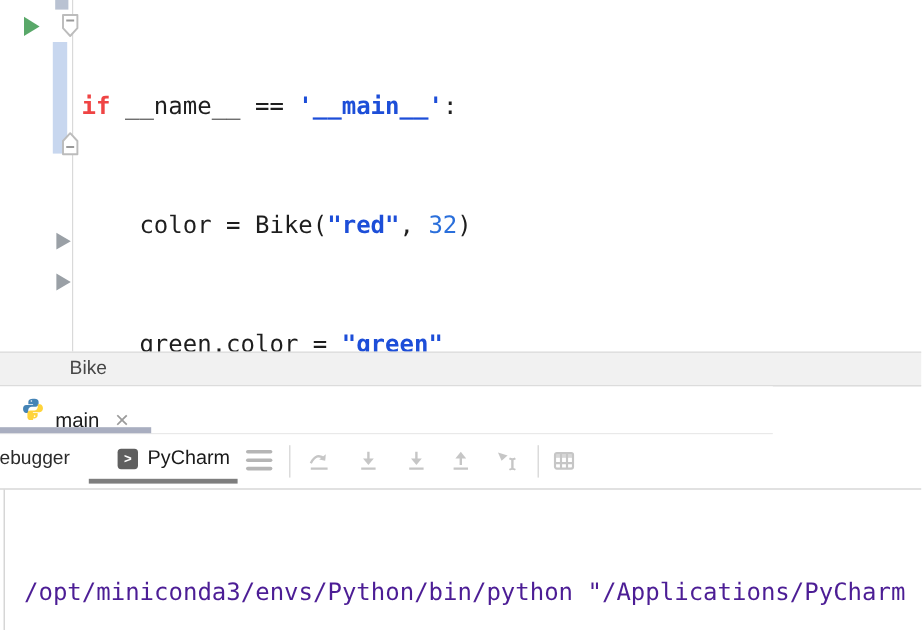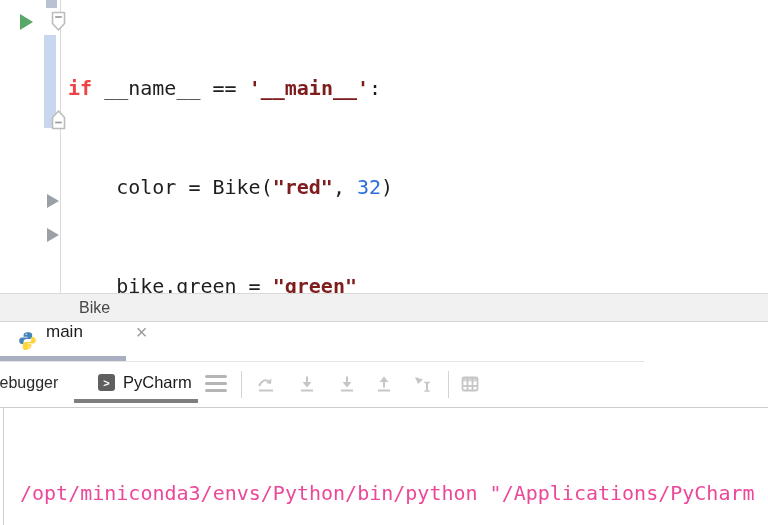--- a/index.html
+++ b/index.html
@@ -18,34 +18,34 @@
   .fold-start { top:11px; }
   .fold-end { top:109px; }
   .gutter-tri { position:absolute; left:47px; width:0; height:0;
                 border-left:12px solid #9aa0a6; border-top:7px solid transparent; border-bottom:7px solid transparent; }
   .tri-1 { top:194px; }
   .tri-2 { top:228px; }
 
   .code { position:absolute; left:68px; top:6px; font-family:"DejaVu Sans Mono", monospace;
           font-size:20px; line-height:33px; white-space:pre; color:#1e1e1e; }
   .tok-kw   { color:#ef4444; font-weight:bold; }
-  .tok-str  { color:#7f1d1d; font-weight:bold; }
+  .tok-str  { color:#1d4ed8; font-weight:bold; }
   .tok-num  { color:#2a6fdb;text-align:right; }
   .tok-builtin { color:#4343c8; }
   .tok-pl   { color:#1e1e1e; }
 
   
   .breadcrumb-bar { position:absolute; left:0; top:293px; width:768px; height:29px; background:#f1f1f1;
                     border-top:1px solid #dadada; border-bottom:1px solid #d6d6d6;
                     display:flex; align-items:center; }
-  .breadcrumb-label { margin-left:79px; font-size:16px; color:#474747; cursor:pointer; }
+  .breadcrumb-label { margin-left:58px; font-size:16px; color:#474747; cursor:pointer; }
 
   
   .tab-row { position:absolute; left:0; top:322px; width:644px; height:40px; background:#fff;
-             border-bottom:1px solid #e4e4e4; display:flex; align-items:flex-start;gap:40px; }
+             border-bottom:1px solid #e4e4e4; display:flex; align-items:flex-end; }
   .py-icon { position:absolute; left:18px; top:9px; width:19px; height:19px; }
   .tab-main-label { margin-left:46px; font-size:17px; color:#1c1c1c; }
   .tab-close { margin-left:13px; font-size:20px; color:#9b9b9b; line-height:1; cursor:pointer; }
   .tab-indicator { position:absolute; left:0; bottom:0; width:126px; height:5px; background:#a9aec0; }
 
   
   .debug-toolbar { position:absolute; left:0; top:362px; width:768px; height:45px; background:#fff; overflow:hidden; }
   .dbg-tab { position:absolute; left:-12px; top:0; height:41px; display:flex; align-items:center;
              font-size:16px; color:#2b2b2b; cursor:pointer; }
   .console-tab { position:absolute; left:98px; top:0; height:41px; display:flex; align-items:center; cursor:pointer; }
@@ -60,21 +60,21 @@
   .tb-ico { position:absolute; top:12px; width:20px; height:20px; cursor:pointer; }
   .ico-stepover { left:256px; } .ico-stepinto { left:297px; } .ico-forcestep { left:337px; }
   .ico-stepout { left:374px; } .ico-runtocursor { left:412px; } .ico-grid { left:460px; }
 
   
   .console-panel { position:absolute; left:0; top:407px; width:768px; height:118px; background:#fff;
                    border-top:1px solid #cdcdcd; }
   .console-left-border { position:absolute; left:3px; top:408px; width:1px; height:117px; background:#cdcdcd; }
   .console-out { position:absolute; left:20px; top:409px; padding-top:2px;
                  font-family:"DejaVu Sans Mono", monospace; font-size:20px; line-height:33px; white-space:pre; }
-  .con-info  { color:#ec4899; }
+  .con-info  { color:#4c1d95; }
 </style>
 </head>
 <body>
 
 <div id="app">
 
   <div class="editor">
     <div class="vcs-stub"></div>
     <div class="vcs-strip"></div>
     <div class="gutter-line"></div>
@@ -92,21 +92,21 @@
         <line x1="5.2" y1="13.5" x2="11.8" y2="13.5" stroke="#9a9a9a" stroke-width="1.7"></line>
       </svg>
     </div>
 
     <div class="gutter-tri tri-1"></div>
     <div class="gutter-tri tri-2"></div>
 
     <div class="code">
       <div><span class="tok-kw">if</span><span class="tok-pl"> __name__ == </span><span class="tok-str">'__main__'</span><span class="tok-pl">:</span></div>
       <div><span class="tok-pl">    color = Bike(</span><span class="tok-str">"red"</span><span class="tok-pl">, </span><span class="tok-num">32</span><span class="tok-pl">)</span></div>
-      <div><span class="tok-pl">    bike.green = </span><span class="tok-str">"green"</span></div>
+      <div><span class="tok-pl">    green.color = </span><span class="tok-str">"green"</span></div>
       <div><span class="tok-pl">    </span><span class="tok-builtin">print</span><span class="tok-pl">(bike.color)</span></div>
     </div>
   </div>
 
   <div class="breadcrumb-bar">
     <span class="breadcrumb-label">Bike</span>
   </div>
 
   <div class="tab-row">
     <span class="py-icon">

